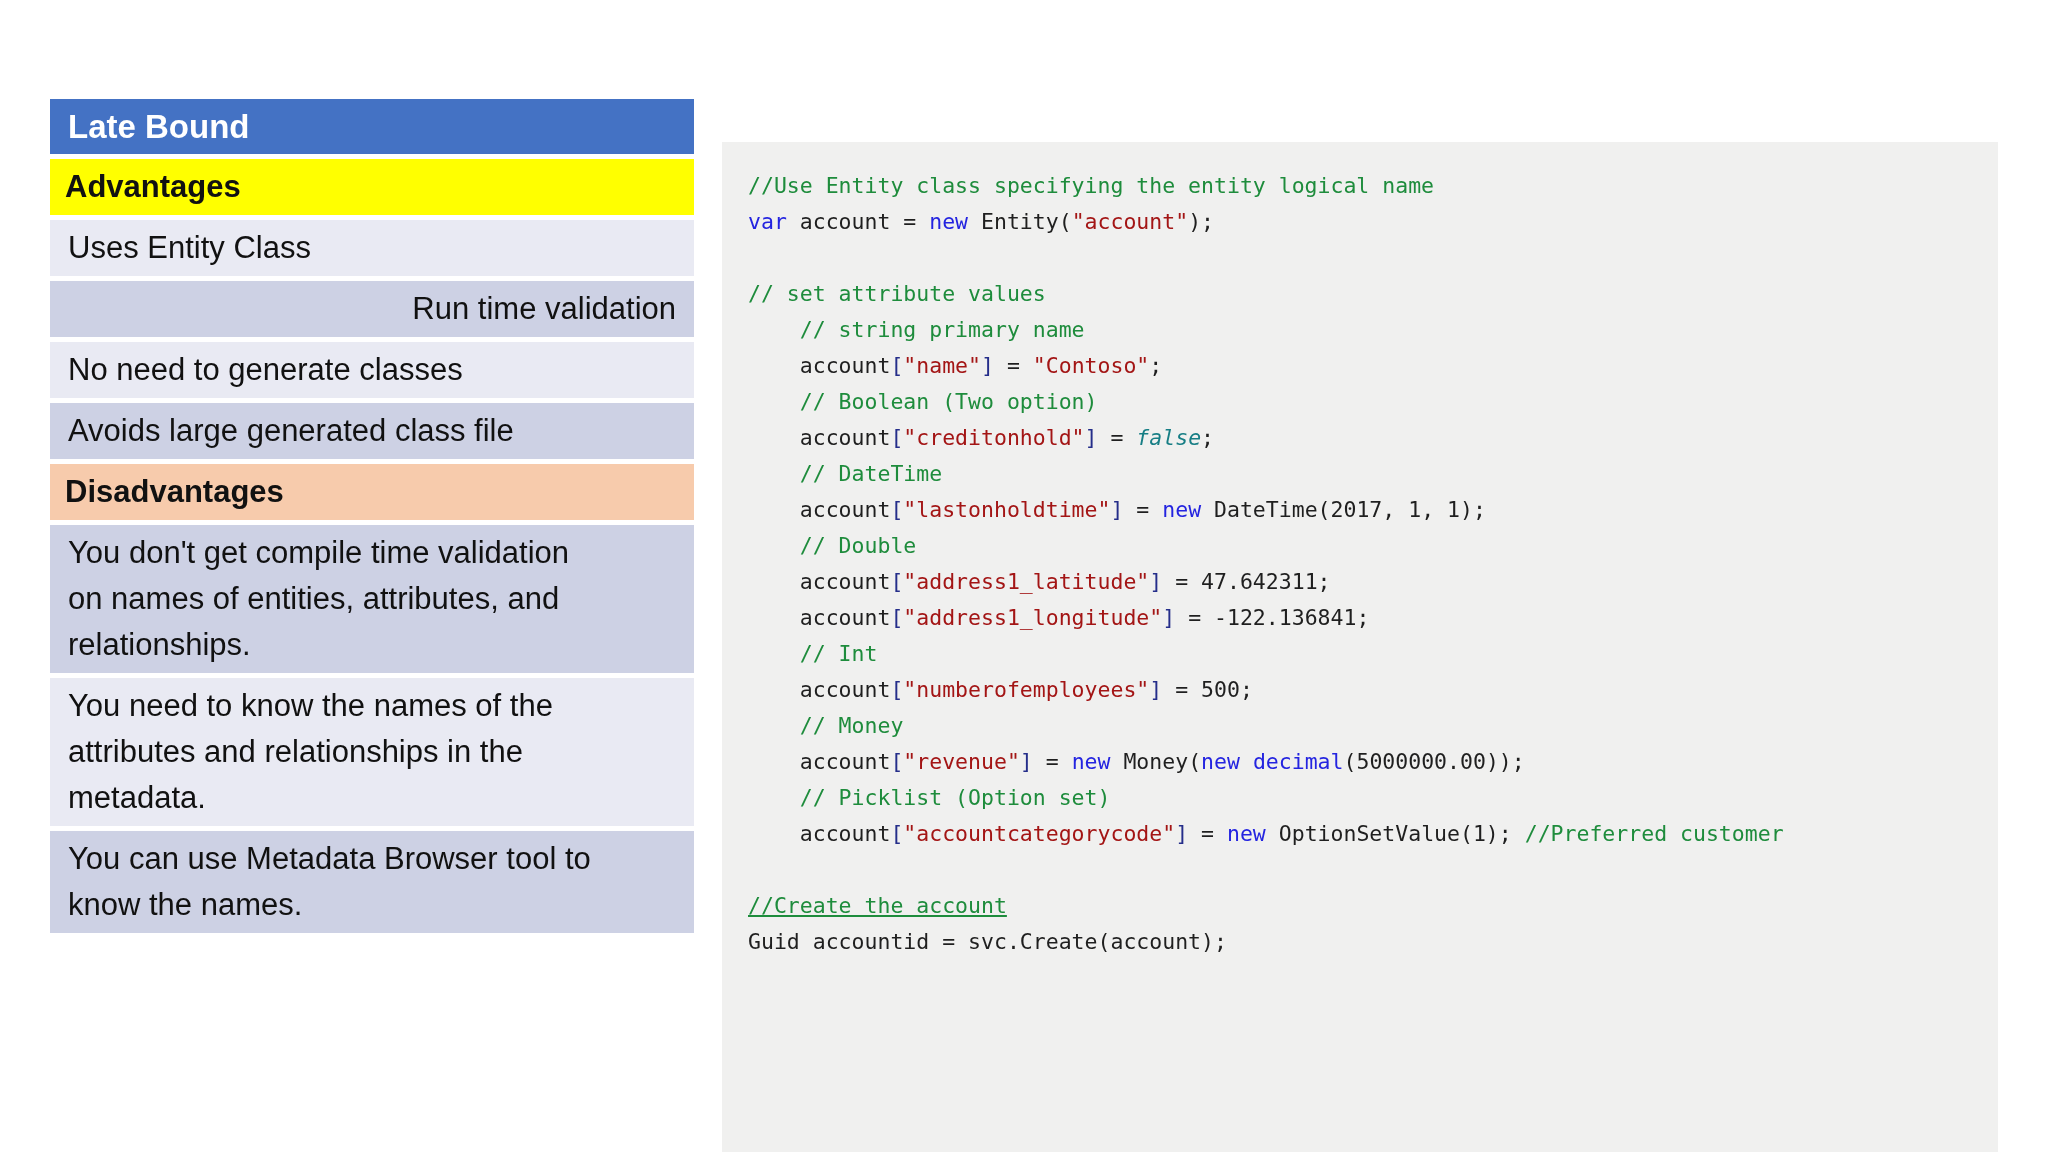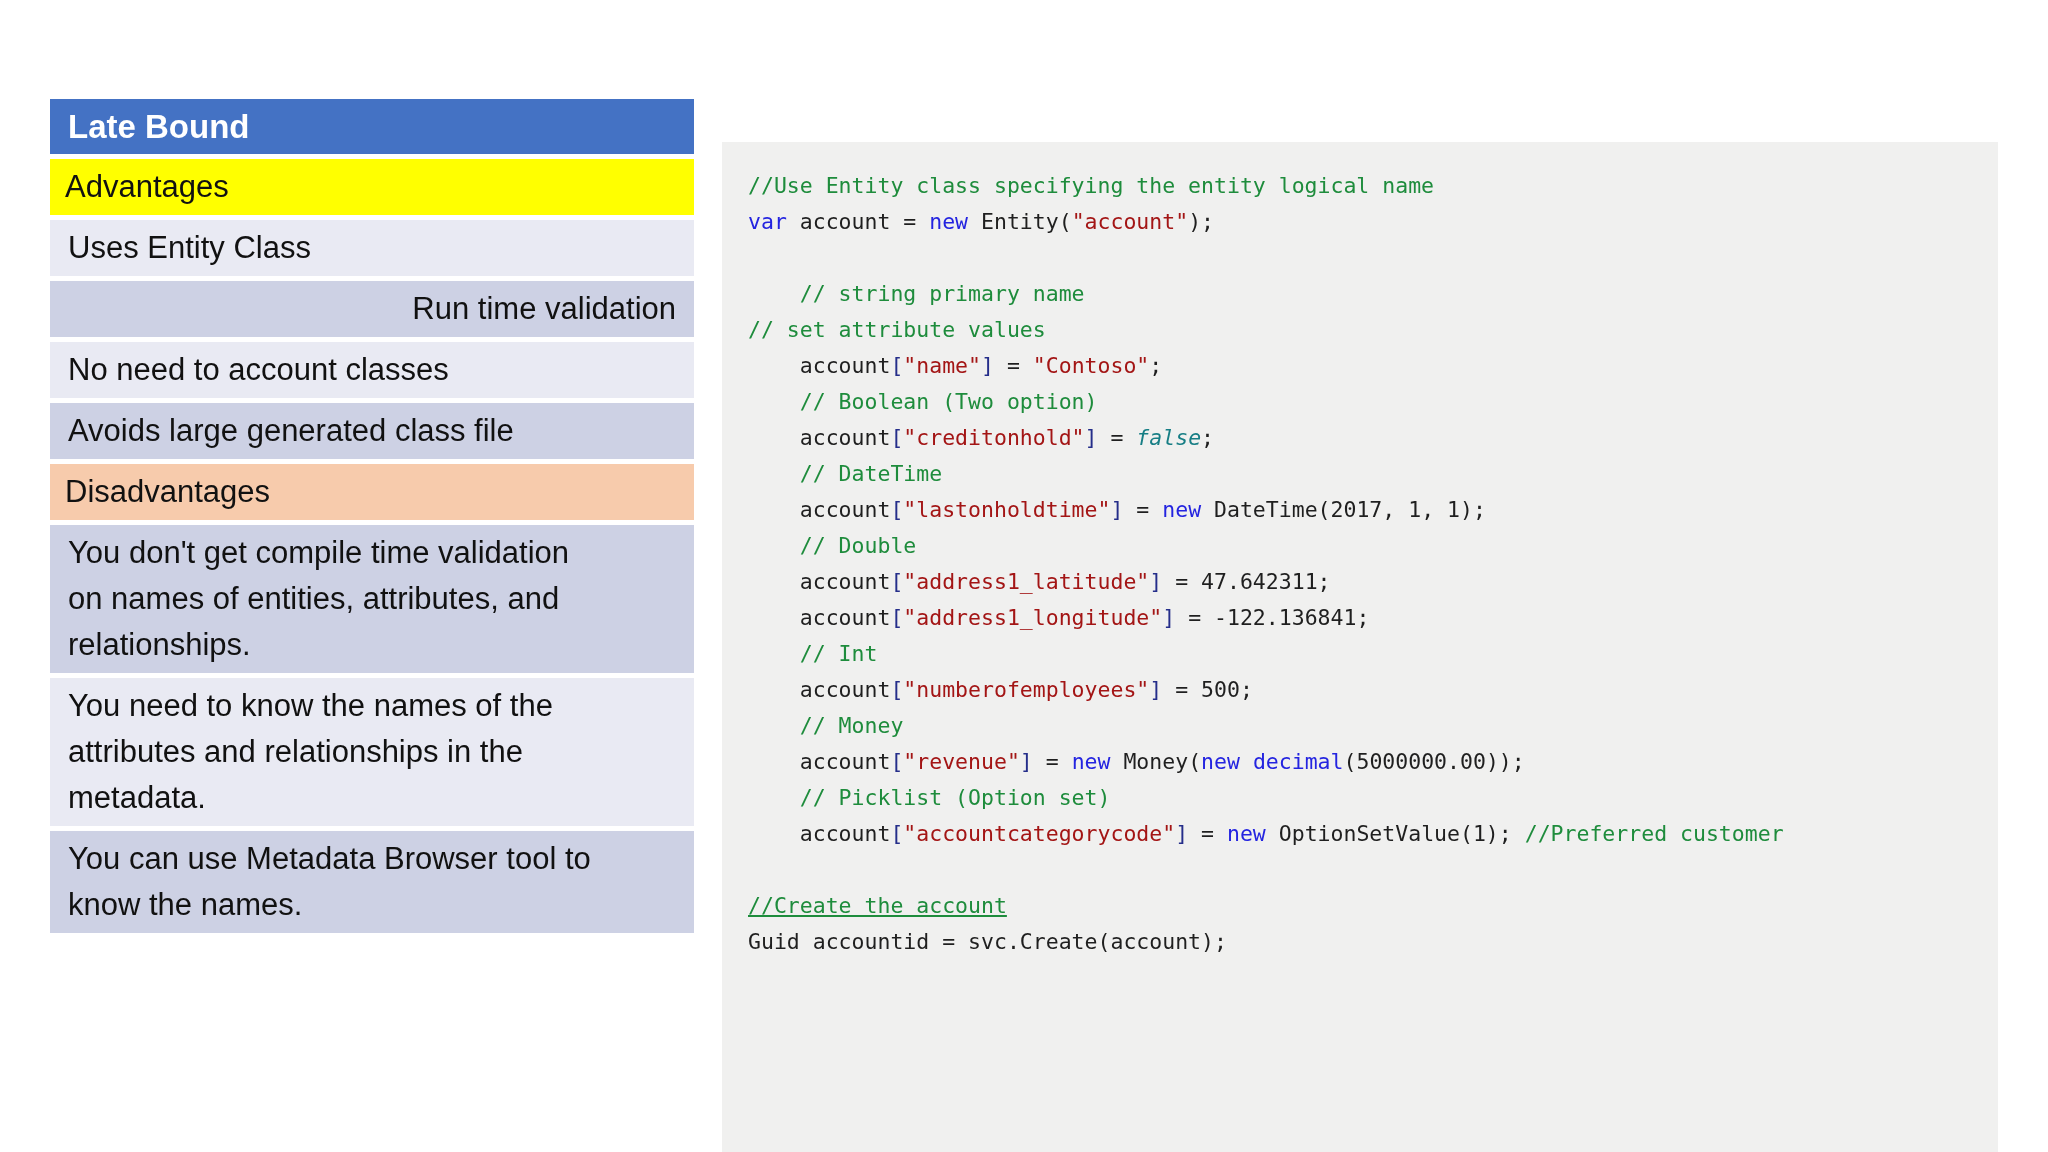--- a/index.html
+++ b/index.html
@@ -24,21 +24,21 @@
     color:#111111;
     white-space:pre-line;
   }
   .trow.header{
     font-weight:bold;
     font-size:33px;
     line-height:45px;
     color:#ffffff;
   }
   .trow.advantages, .trow.disadvantages{
-    font-weight:normal;
+    font-weight:bold;
     padding-left:15px;
   }
   
   .code-panel{
     position:absolute;left:722px;top:94px;width:1276px;height:1048px;
     box-sizing:border-box;
     padding:26px 18px 18px 26px;
     margin-top:48px;
   }
   .cline{
@@ -51,39 +51,39 @@
 </style>
 </head>
 <body>
 
 <div class="slide">
   <div class="lb-table">
       <div class="trow header" style="background: rgb(68, 114, 196); color: rgb(255, 255, 255);">Late Bound</div>
       <div class="trow advantages" style="background: rgb(255, 255, 0); color: rgb(17, 17, 17);">Advantages</div>
       <div class="trow light" style="background: rgb(233, 234, 243); color: rgb(17, 17, 17);">Uses Entity Class</div>
       <div class="trow dark" style="background: rgb(205, 209, 228); color: rgb(17, 17, 17); text-align: right;">Run time validation</div>
-      <div class="trow light" style="background: rgb(233, 234, 243); color: rgb(17, 17, 17);">No need to account classes</div>
+      <div class="trow light" style="background: rgb(233, 234, 243); color: rgb(17, 17, 17);">No need to generate classes</div>
       <div class="trow dark" style="background: rgb(205, 209, 228); color: rgb(17, 17, 17);">Avoids large generated class file</div>
       <div class="trow disadvantages" style="background: rgb(247, 203, 172); color: rgb(17, 17, 17);">Disadvantages</div>
       <div class="trow dark" style="background: rgb(205, 209, 228); color: rgb(17, 17, 17);">You don't get compile time validation
 on names of entities, attributes, and
 relationships.</div>
       <div class="trow light" style="background: rgb(233, 234, 243); color: rgb(17, 17, 17);">You need to know the names of the
 attributes and relationships in the
 metadata.</div>
       <div class="trow dark" style="background: rgb(205, 209, 228); color: rgb(17, 17, 17);">You can use Metadata Browser tool to
 know the names.</div>
     </div>
   <div class="code-panel" style="background: rgb(240, 240, 239);">
     <div class="code-block">
         <div class="cline"><span style="color: rgb(30, 140, 60);">//Use Entity class specifying the entity logical name</span></div>
         <div class="cline"><span style="color: rgb(36, 36, 224);">var</span><span style="color: rgb(31, 31, 31); text-align: right;"> account = </span><span style="color: rgb(36, 36, 224);">new</span><span style="color: rgb(31, 31, 31);"> Entity(</span><span style="color: rgb(163, 21, 21);">"account"</span><span style="color: rgb(31, 31, 31);">);</span></div>
         <div class="cline">&nbsp;</div>
+        <div class="cline"><span style="color: rgb(30, 140, 60);">// set attribute values</span></div>
         <div class="cline"><span style="color: rgb(31, 31, 31);">    </span><span style="color: rgb(30, 140, 60);">// string primary name</span></div>
-        <div class="cline"><span style="color: rgb(30, 140, 60);">// set attribute values</span></div>
         <div class="cline"><span style="color: rgb(31, 31, 31);">    account</span><span style="color: rgb(37, 46, 138);">[</span><span style="color: rgb(163, 21, 21);">"name"</span><span style="color: rgb(37, 46, 138);">]</span><span style="color: rgb(31, 31, 31);"> = </span><span style="color: rgb(163, 21, 21);">"Contoso"</span><span style="color: rgb(31, 31, 31);">;</span></div>
         <div class="cline"><span style="color: rgb(31, 31, 31);">    </span><span style="color: rgb(30, 140, 60);">// Boolean (Two option)</span></div>
         <div class="cline"><span style="color: rgb(31, 31, 31);">    account</span><span style="color: rgb(37, 46, 138);">[</span><span style="color: rgb(163, 21, 21);">"creditonhold"</span><span style="color: rgb(37, 46, 138);">]</span><span style="color: rgb(31, 31, 31);"> = </span><span style="color: rgb(23, 126, 133); font-style: italic;">false</span><span style="color: rgb(31, 31, 31);">;</span></div>
         <div class="cline"><span style="color: rgb(31, 31, 31);">    </span><span style="color: rgb(30, 140, 60);">// DateTime</span></div>
         <div class="cline"><span style="color: rgb(31, 31, 31);">    account</span><span style="color: rgb(37, 46, 138);">[</span><span style="color: rgb(163, 21, 21);">"lastonholdtime"</span><span style="color: rgb(37, 46, 138);">]</span><span style="color: rgb(31, 31, 31);"> = </span><span style="color: rgb(36, 36, 224);">new</span><span style="color: rgb(31, 31, 31);"> DateTime(2017, 1, 1);</span></div>
         <div class="cline"><span style="color: rgb(31, 31, 31);">    </span><span style="color: rgb(30, 140, 60);">// Double</span></div>
         <div class="cline"><span style="color: rgb(31, 31, 31);">    account</span><span style="color: rgb(37, 46, 138);">[</span><span style="color: rgb(163, 21, 21);">"address1_latitude"</span><span style="color: rgb(37, 46, 138);">]</span><span style="color: rgb(31, 31, 31);"> = 47.642311;</span></div>
         <div class="cline"><span style="color: rgb(31, 31, 31);">    account</span><span style="color: rgb(37, 46, 138);">[</span><span style="color: rgb(163, 21, 21);">"address1_longitude"</span><span style="color: rgb(37, 46, 138);">]</span><span style="color: rgb(31, 31, 31);"> = -122.136841;</span></div>
         <div class="cline"><span style="color: rgb(31, 31, 31);">    </span><span style="color: rgb(30, 140, 60);">// Int</span></div>
         <div class="cline"><span style="color: rgb(31, 31, 31);">    account</span><span style="color: rgb(37, 46, 138);">[</span><span style="color: rgb(163, 21, 21);">"numberofemployees"</span><span style="color: rgb(37, 46, 138);">]</span><span style="color: rgb(31, 31, 31);"> = 500;</span></div>

